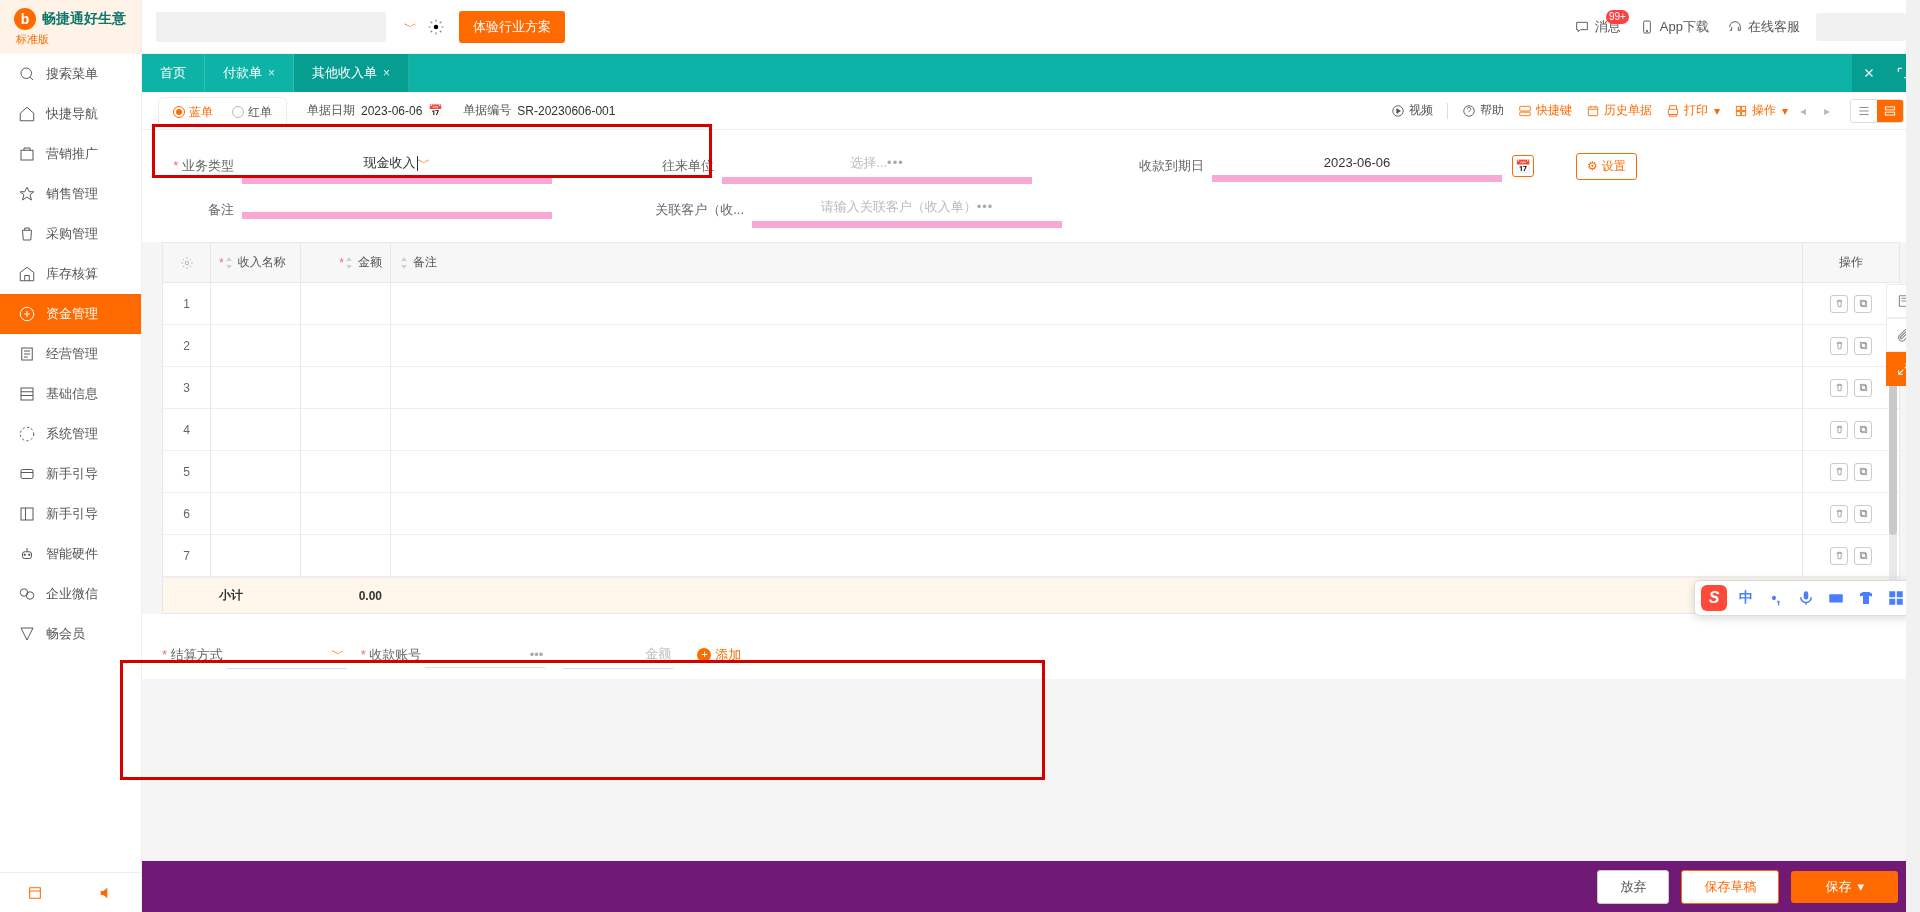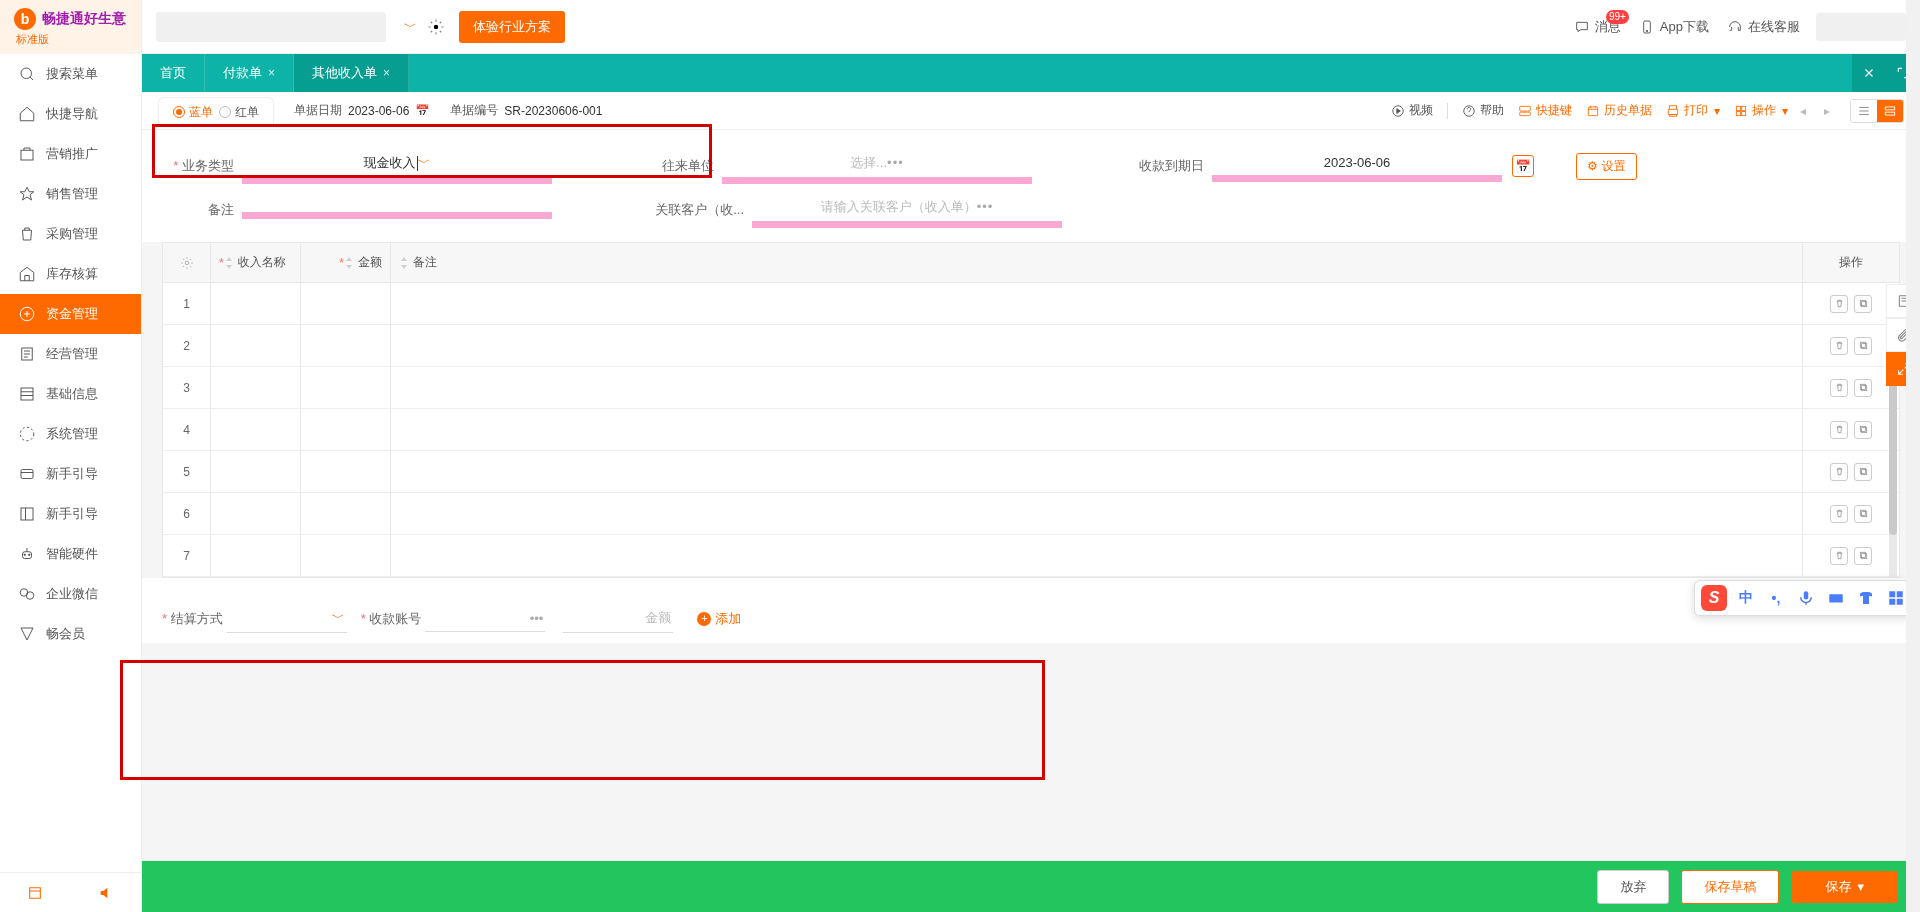--- a/index.html
+++ b/index.html
@@ -7,21 +7,21 @@
 
 
 .app { display:flex; width:1920px; height:912px; position:relative; }
 .sidebar { width:142px; background:#fff; border-right:1px solid #eee; display:flex; flex-direction:column; position:relative; }
 .main { flex:1; display:flex; flex-direction:column; position:relative; }
 
 
 .logo-box { height:54px; padding:8px 10px 4px 14px; background:#fff3e8; }
 .logo-row { display:flex; align-items:center; gap:6px; }
 .logo-mark { width:22px; height:22px; border-radius:50%; background:#ff6a00; display:flex; align-items:center; justify-content:center; color:#fff; font-weight:bold; font-size:14px; }
-.logo-text { color:#a21caf; font-size:14px; font-weight:600; }
+.logo-text { color:#0f766e; font-size:14px; font-weight:600; }
 .logo-sub { color:#ff6a00; font-size:11px; margin-top:2px; margin-left:2px; }
 
 
 .nav { flex:1; overflow:hidden; }
 .nav-item { display:flex; align-items:center; gap:10px; height:40px; padding-left:18px; cursor:pointer; color:#555; }
 .nav-item.active { background:#ff6a00; color:#fff; }
 .nav-icon { width:18px; height:18px; display:flex; align-items:center; justify-content:center; }
 .nav-icon svg { width:18px; height:18px; stroke:currentColor; fill:none; stroke-width:1.3; }
 .sidebar-footer { height:40px; border-top:1px solid #eee; display:flex; align-items:center; }
 .sidebar-footer .fbtn { flex:1; display:flex; align-items:center; justify-content:center; color:#ff6a00; height:100%; cursor:pointer;}
@@ -44,21 +44,21 @@
 .tab { display:flex; align-items:center; padding:0 18px; cursor:pointer; border-right:1px solid rgba(255,255,255,0.15); font-size:13px; }
 .tab.active { background:#079e92; }
 .tab .tab-x { margin-left:6px; font-size:12px; opacity:.85; }
 .tabs-right { margin-left:auto; display:flex; align-items:center; }
 .tabs-right .tbtn { width:34px; height:38px; display:flex; align-items:center; justify-content:center; cursor:pointer; }
 .tabs-right .tbtn.dark { background:#079e92; }
 .tabs-right svg { width:14px; height:14px; stroke:#fff; fill:none; stroke-width:2; }
 
 
 .docbar { height:38px; background:#fff; display:flex; align-items:center; padding:0 16px; border-bottom:1px solid #eee; font-size:12px; color:#555; }
-.docbar-left { display:flex; align-items:center; gap:6px; background:#fff; border:1px solid #eee; border-bottom:none; border-radius:6px 6px 0 0; padding:6px 14px; position:relative; top:1px; }
+.docbar-left { display:flex; align-items:center; gap:19px; background:#fff; border:1px solid #eee; border-bottom:none; border-radius:6px 6px 0 0; padding:6px 14px; position:relative; top:1px; }
 .radio { display:flex; align-items:center; gap:4px; cursor:pointer; }
 .radio .dot { width:12px; height:12px; border:1px solid #bbb; border-radius:50%; display:flex; align-items:center; justify-content:center; }
 .radio.sel .dot { border-color:#ff6a00; }
 .radio.sel .dot::after { content:""; width:6px; height:6px; background:#ff6a00; border-radius:50%; }
 .radio.sel { color:#ff6a00; }
 .doc-field { display:flex; align-items:center; gap:6px; margin-left:20px; }
 .doc-field .val { color:#333; }
 .cal-icon { color:#ff6a00; }
 .docbar-spacer { flex:1; }
 .toolbtn { display:flex; align-items:center; gap:4px; margin-left:14px; cursor:pointer; color:#555;}
@@ -114,21 +114,21 @@
 .settle-area { background:#fff; padding:26px 20px 10px 20px; display:flex; align-items:center; gap:8px; position:relative;}
 .sfield { display:flex; align-items:center; }
 .sfield .lbl { color:#666; font-size:13px; }
 .sfield .req::before { content:"* "; color:#f56c6c; }
 .sinput { min-width:120px; border-bottom:1px solid #ddd; padding:5px 2px; color:#bbb; display:flex; align-items:center; justify-content:space-between; margin:0 6px 0 4px;}
 .sinput .chev { color:#ff6a00; }
 .add-link { color:#ff6a00; display:flex; align-items:center; gap:4px; cursor:pointer; margin-left:10px; font-size:13px;}
 .add-link .plus { width:14px; height:14px; border-radius:50%; background:#ff6a00; color:#fff; display:flex; align-items:center; justify-content:center; font-size:11px; line-height:1;}
 
 
-.footer { position:absolute; bottom:0; left:142px; right:0; height:52px; background:#22c55e; border-top:1px solid #eee; display:flex; align-items:center; justify-content:flex-end; padding:0 22px; gap:12px;}
+.footer { position:absolute; bottom:0; left:142px; right:0; height:52px; background:#701a75; border-top:1px solid #eee; display:flex; align-items:center; justify-content:flex-end; padding:0 22px; gap:12px;}
 .btn-outline { border:1px solid #ccc; background:#fff; color:#555; border-radius:3px; padding:7px 22px; cursor:pointer; font-size:13px;}
 .btn-outline.accent { border-color:#ff6a00; color:#ff6a00; }
 .btn-save { background:#ff6a00; color:#fff; border:none; border-radius:3px; padding:7px 34px; cursor:pointer; font-size:13px; display:flex; align-items:center; gap:6px;}
 
 
 .right-dock { position:absolute; right:0; top:284px; width:34px; display:flex; flex-direction:column; gap:0;}
 .right-dock .dbtn { width:34px; height:34px; background:#fff; border:1px solid #eee; border-right:none; display:flex; align-items:center; justify-content:center; cursor:pointer;}
 .right-dock .dbtn.accent { background:#ff6a00; border-color:#ff6a00; }
 .right-dock .dbtn svg { width:16px; height:16px; stroke:#888; fill:none; stroke-width:1.6;}
 .right-dock .dbtn.accent svg { stroke:#fff; }
@@ -650,20 +650,27 @@
               </span>
               <span class="op-ic">
                 <svg viewBox="0 0 24 24">
                   <rect x="8" y="8" width="11" height="11"></rect>
                   <rect x="5" y="5" width="11" height="11"></rect>
                 </svg>
               </span>
             </div>
           </div>
         </div>
+      <div class="subtotal-row">
+        <div class="td col-gear"></div>
+        <div class="td col-name" style="color:#333;font-weight:600">小计</div>
+        <div class="td col-amt" style="color:#333;font-weight:600">0.00</div>
+        <div class="td col-remark"></div>
+        <div class="td col-ops"></div>
+      </div>
       <div class="table-scroll">
           <div class="thumb"></div>
         </div>
     </div>
 
     <div class="settle-area">
       <div class="sfield">
         <span class="lbl req">结算方式</span>
         <div class="sinput">
             <span></span>

